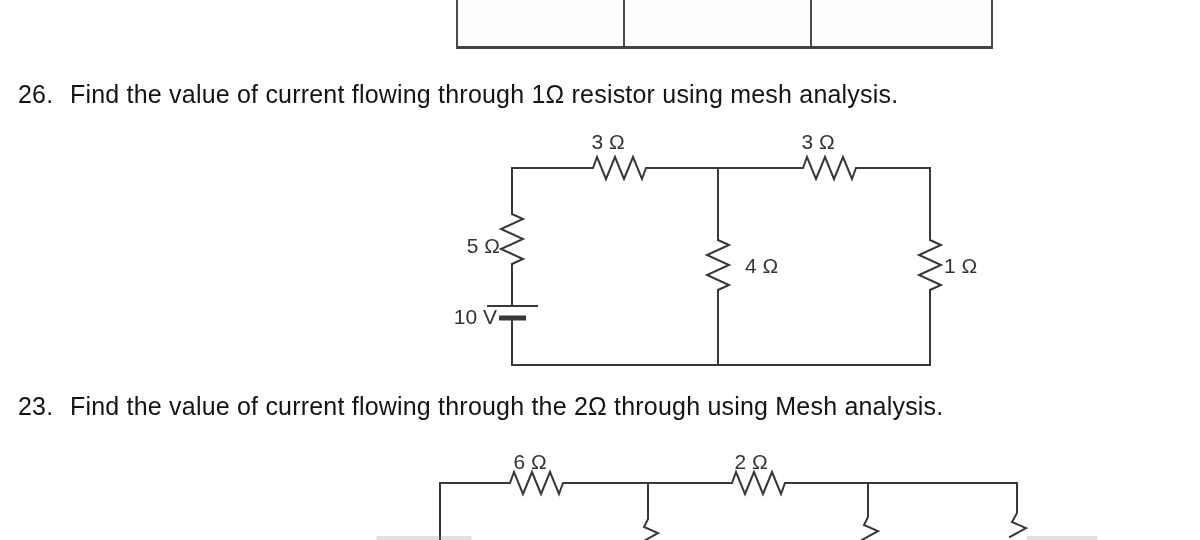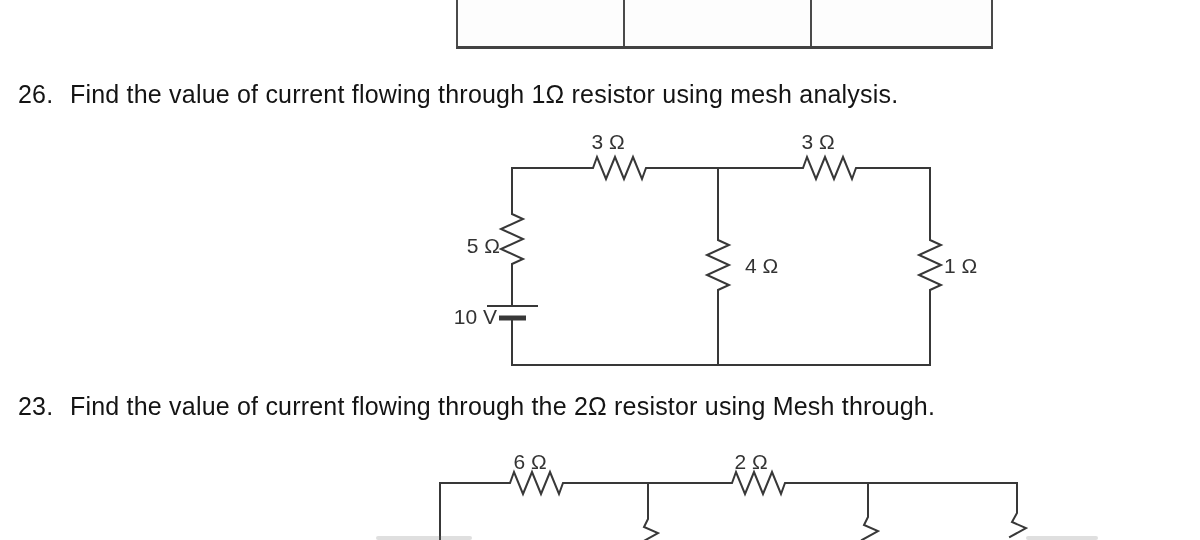--- a/index.html
+++ b/index.html
@@ -106,21 +106,21 @@
 
     <text class="clabel" x="608" y="149" text-anchor="middle">3 Ω</text>
     <text class="clabel" x="818" y="149" text-anchor="middle">3 Ω</text>
     <text class="clabel" x="500" y="253" text-anchor="end">5 Ω</text>
     <text class="clabel" x="497" y="324" text-anchor="end">10 V</text>
     <text class="clabel" x="745" y="273" text-anchor="start">4 Ω</text>
     <text class="clabel" x="944" y="273" text-anchor="start">1 Ω</text>
   </svg>
 
   <div class="problem-line" id="problem-27">
-    <span class="pnum">23.</span><span class="ptext">Find the value of current flowing through the 2Ω resistor using Mesh through.</span>
+    <span class="pnum">23.</span><span class="ptext">Find the value of current flowing through the 2Ω through using Mesh analysis.</span>
   </div>
 
   <svg id="circuit-27" width="710" height="100" viewBox="370 440 710 100">
 
     <path class="wire" d="M 440 483 H 510 l 4 -11 l 9 22 l 9 -22 l 9 22 l 9 -22 l 9 22 l 4 -11 H 732 l 4 -11 l 9 22 l 9 -22 l 9 22 l 9 -22 l 9 22 l 4 -11 H 1017"></path>
 
     <path class="wire" d="M 440 483 V 541"></path>
 
     <path class="wire" d="M 648 483 V 519 l -4 8 l 14 6 l -16 9"></path>
 

